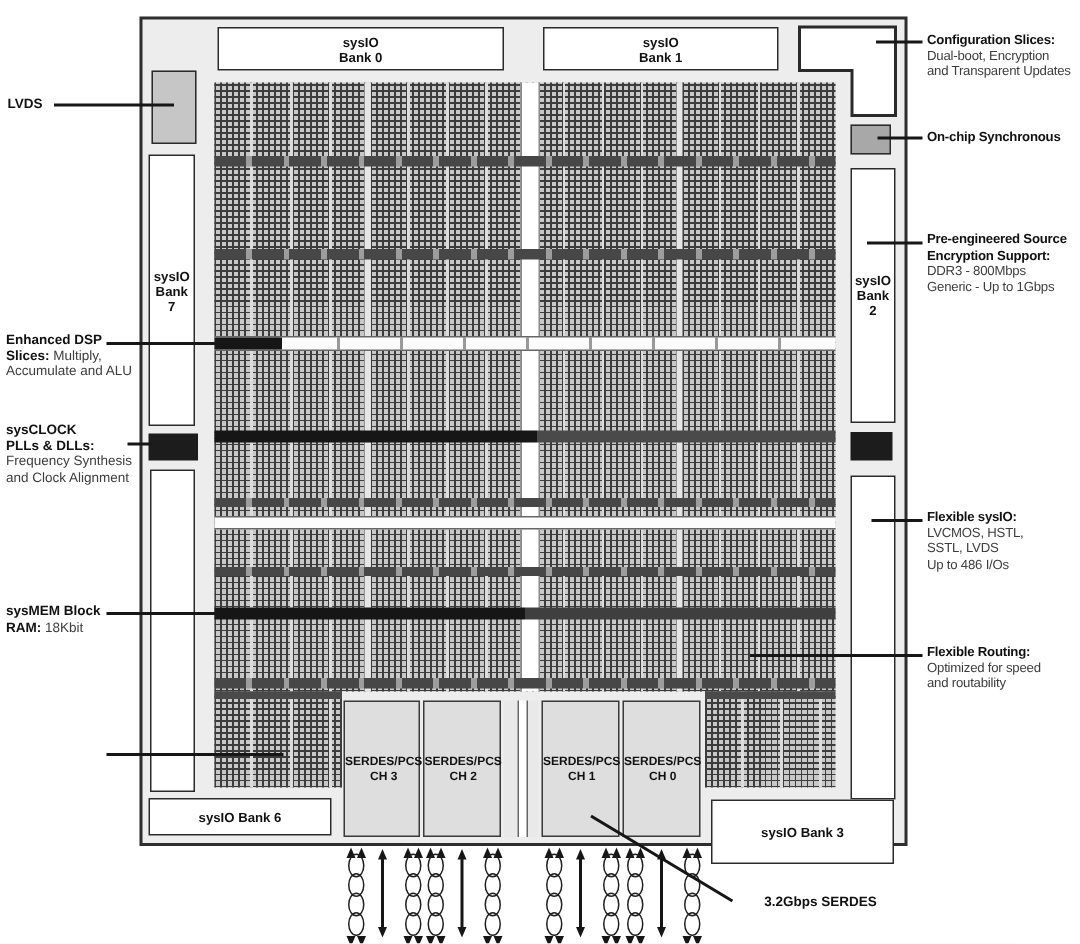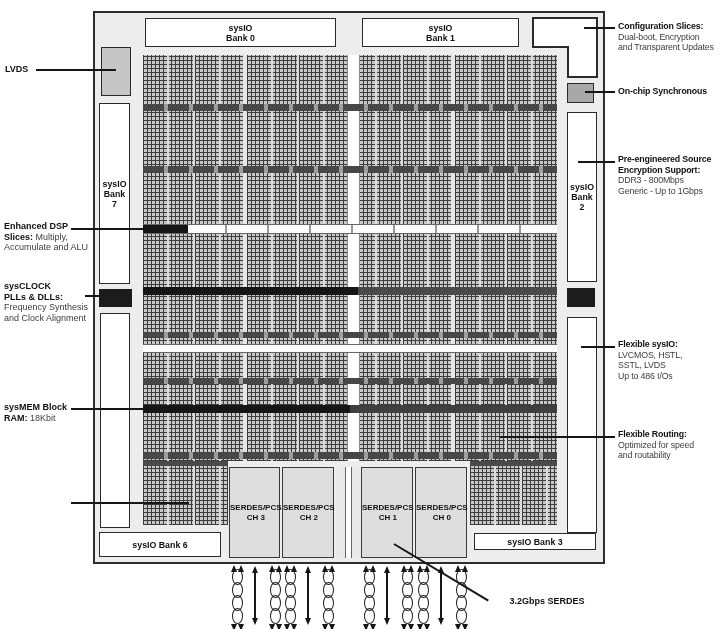--- a/index.html
+++ b/index.html
@@ -92,21 +92,21 @@
     <path d="M2,2 H66 V61 H37 V31 H2 Z" fill="#ffffff" stroke="#2a2a2a" stroke-width="2"></path>
   </svg>
   <div class="gbox" style="left:567px;top:83px;width:27px;height:20px;background:#a8a8a8;"></div>
   <div class="wbox bank-label" style="left:567px;top:112px;width:30px;height:170px;"><span>sysIO
 Bank
 2</span></div>
   <div class="kbox" style="left:567px;top:288px;width:28px;height:19px;"></div>
   <div class="wbox" style="left:567px;top:317px;width:30px;height:216px;"></div>
 
   <div class="wbox bank-label" style="left:99px;top:532px;width:122px;height:25px;"><span>sysIO Bank 6</span></div>
-  <div class="wbox bank-label" style="left:474px;top:533px;width:122px;height:17px;"><span>sysIO Bank 3</span></div>
+  <div class="wbox bank-label" style="left:474px;top:533px;width:122px;height:43px;"><span>sysIO Bank 3</span></div>
 
   <div class="serdes" style="left:229px;top:467px;width:51px;height:91px;"><span>SERDES/PCS
 CH 3</span></div>
   <div class="serdes" style="left:282px;top:467px;width:52px;height:91px;"><span>SERDES/PCS
 CH 2</span></div>
   <div class="abs" style="left:336px;top:467px;width:23px;height:91px;background:#e9e9e9;">
     <div style="position:absolute;left:9px;top:0;width:7px;height:100%;background:#fff;border-left:1px solid #666;border-right:1px solid #666;box-sizing:border-box;"></div>
   </div>
   <div class="serdes" style="left:361px;top:467px;width:52px;height:91px;"><span>SERDES/PCS
 CH 1</span></div>

